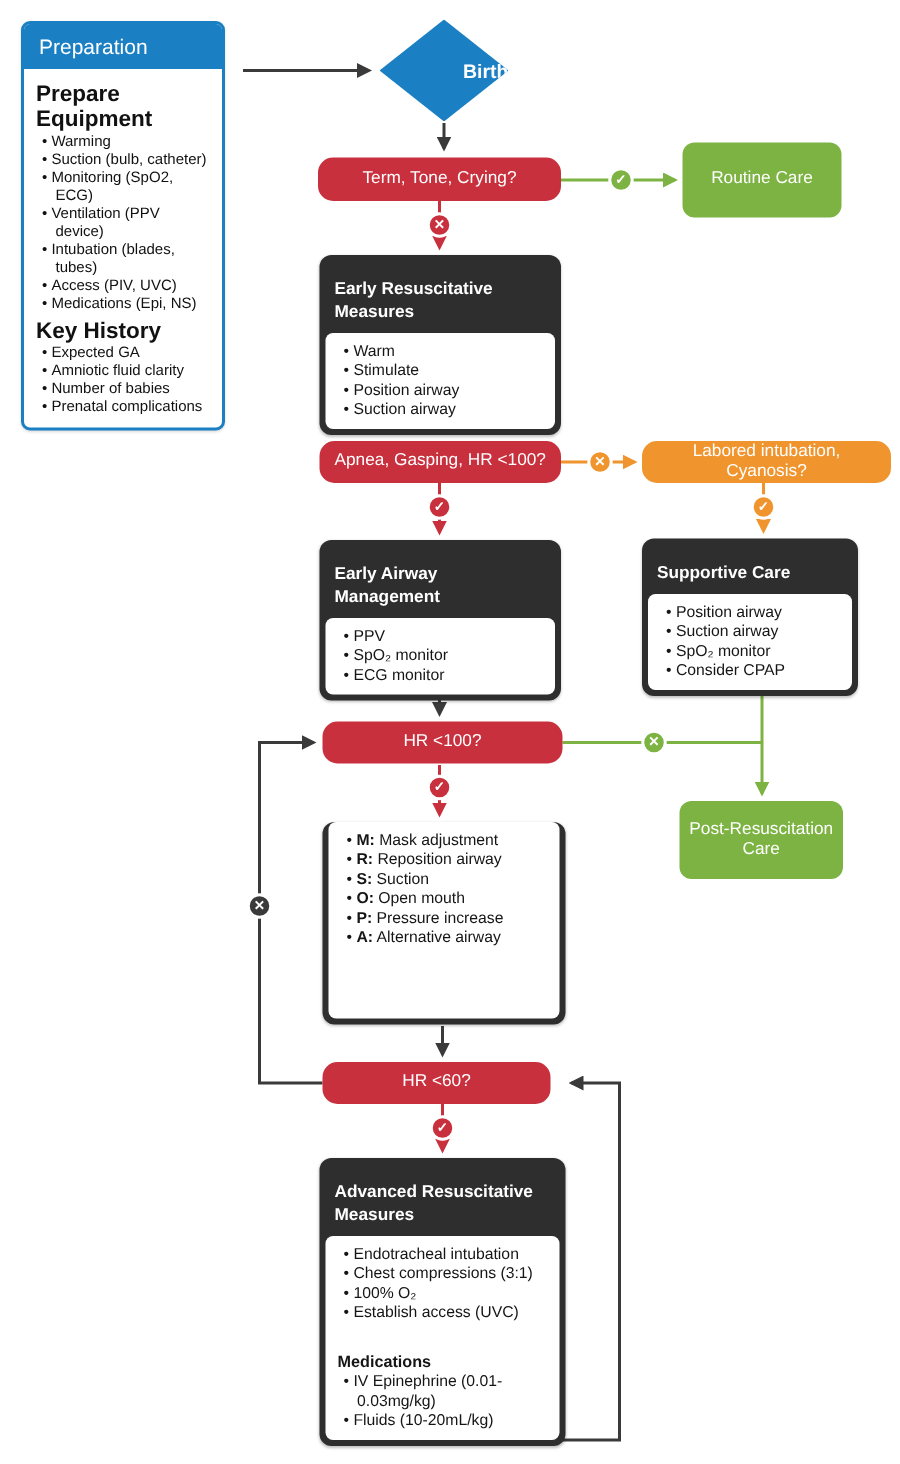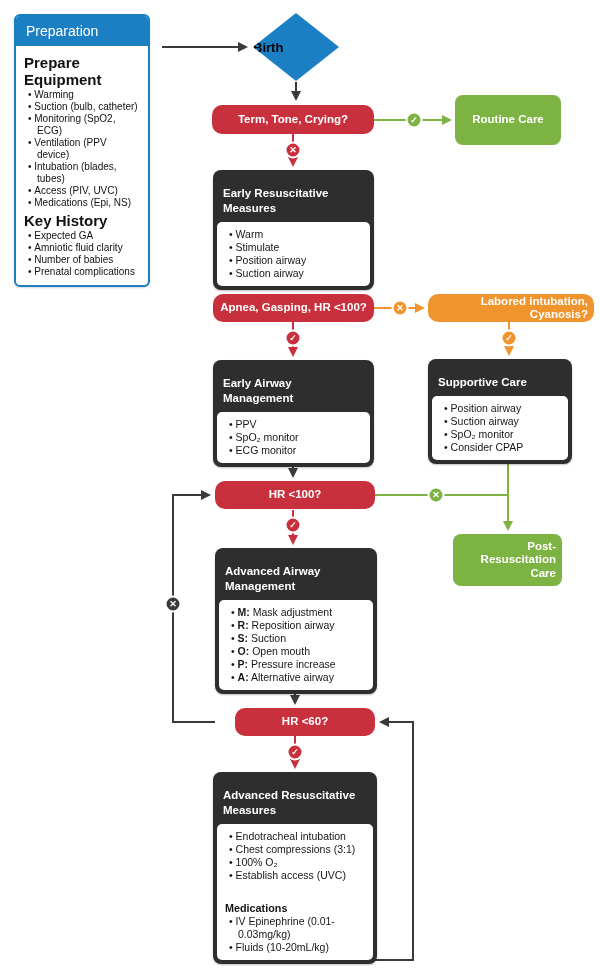--- a/index.html
+++ b/index.html
@@ -5,33 +5,33 @@
   html,body{margin:0;padding:0;background:#ffffff;}
   .canvas{
     position:relative;width:600px;height:976px;background:#ffffff;
     font-family:"Liberation Sans", sans-serif;overflow:hidden;
   }
   .canvas svg.wires{position:absolute;left:0;top:0;z-index:1;}
   .node{position:absolute;z-index:2;box-sizing:border-box;}
 
   
   .pill{
-    border-radius:10px;color:#fff;font-weight:bold;font-size:11.5px;
-    display:flex;align-items:center;justify-content:center;text-align:right;
+    border-radius:10px;color:#fff;font-weight:normal;font-size:11.5px;
+    display:flex;align-items:center;justify-content:center;text-align:center;
     line-height:1.15;padding:2px 6px;
   }
   .bg-red{background:#c9303e;}
   .bg-green{background:#7cb342;border-radius:8px;}
   .bg-orange{background:#f0942d;}
 
   
   .diamond{
     clip-path:polygon(50% 0,100% 50%,50% 100%,0 50%);
-    background:#1b7fc4;color:#000000;font-weight:bold;font-size:13px;
-    display:flex;align-items:center;justify-content:flex-start;
+    background:#1b7fc4;color:#ffffff;font-weight:bold;font-size:13px;
+    display:flex;align-items:center;justify-content:flex-end;
   }
 
   
   .dark{
     background:#2e2e2e;border-radius:8px;display:flex;flex-direction:column;
     box-shadow:0 1px 2px rgba(0,0,0,0.25);
   }
   .dark .hd{color:#fff;font-weight:bold;font-size:11.5px;line-height:1.3;padding:16px 10px 6px;}
   .dark .bd{
     background:#fff;border-radius:5px;margin:0 4px 4px;flex:1;
@@ -187,34 +187,33 @@
 
   <div class="node pill bg-red" style="left:215px;top:481px;width:160px;height:28px;">
     <span>HR &lt;100?</span>
   </div>
 
   <div class="node pill bg-green" style="left:453px;top:534px;width:109px;height:52px;">
     <span>Post-Resuscitation Care</span>
   </div>
 
   <div class="node dark" style="left:215px;top:548px;width:162px;min-height:135px;">
-    <div class="hd">Advanced Airway Management</div>
     <div class="bd">
       <ul class="blist">
         <li><b>M:</b><span> Mask adjustment</span></li>
         <li><b>R:</b><span> Reposition airway</span></li>
         <li><b>S:</b><span> Suction</span></li>
         <li><b>O:</b><span> Open mouth</span></li>
         <li><b>P:</b><span> Pressure increase</span></li>
         <li><b>A:</b><span> Alternative airway</span></li>
       </ul>
     </div>
   </div>
 
-  <div class="node pill bg-red" style="left:215px;top:708px;width:140px;height:28px;margin-left:20px;">
+  <div class="node pill bg-red" style="left:215px;top:708px;width:152px;height:28px;">
     <span>HR &lt;60?</span>
   </div>
 
   <div class="node dark" style="left:213px;top:772px;width:164px;min-height:164px;">
     <div class="hd">Advanced Resuscitative Measures</div>
     <div class="bd">
       <ul class="blist">
         <li>Endotracheal intubation</li>
         <li>Chest compressions (3:1)</li>
         <li>100% O₂</li>

